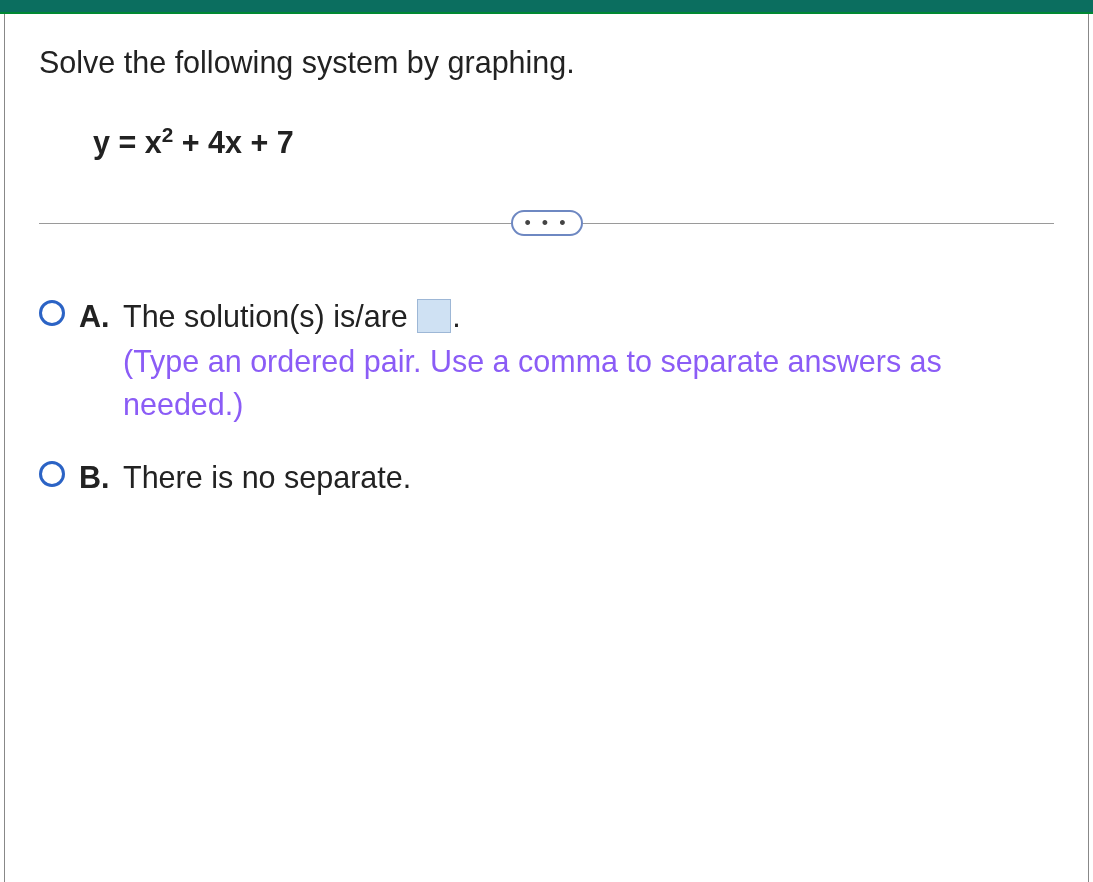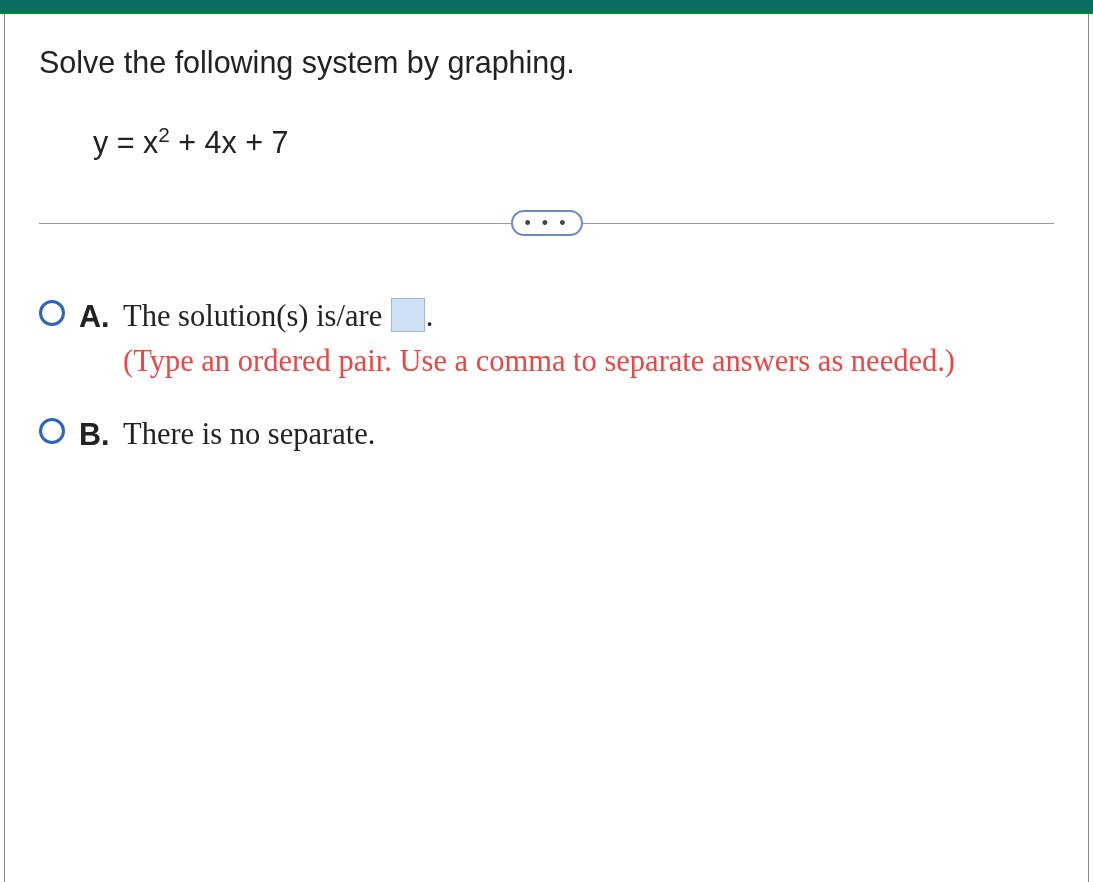--- a/index.html
+++ b/index.html
@@ -31,20 +31,21 @@
   .question-text {
     font-size: 30.5px;
     line-height: 1.35;
     margin-bottom: 34px;
   }
   .equations {
     font-size: 30.5px;
     line-height: 1.65;
     padding-left: 54px;
     margin-bottom: 36px;
+    font-weight: bold;
   }
   .eq-line { white-space: nowrap; }
   .eq-line sup { font-size: 0.68em; vertical-align: super; }
   .divider-wrap {
     position: relative;
     height: 40px;
     margin: 30px 0 50px 0;
   }
   .divider-line {
     position: absolute;
@@ -90,33 +91,32 @@
   }
   .choice-letter {
     font-weight: bold;
     flex: 0 0 auto;
     width: 44px;
     padding-top: 2px;
   }
   .choice-body {
     flex: 1 1 auto;
     padding-top: 2px;
-    font-family: Liberation Serif, serif;
   }
   .answer-box {
     display: inline-block;
     width: 34px; height: 34px;
     background: #cfe1f3;
     border: 1px solid #9db7d6;
     vertical-align: -6px;
     margin: 0 1px;
     cursor: text;
   }
   .hint {
-    color: #ef4444;
+    color: #8b5cf6;
     display: block;
     margin-top: 2px;
   }
 </style>
 </head>
 <body>
 
 <div class="page">
   <div class="top-bar"></div>
   <div class="outer-frame">

